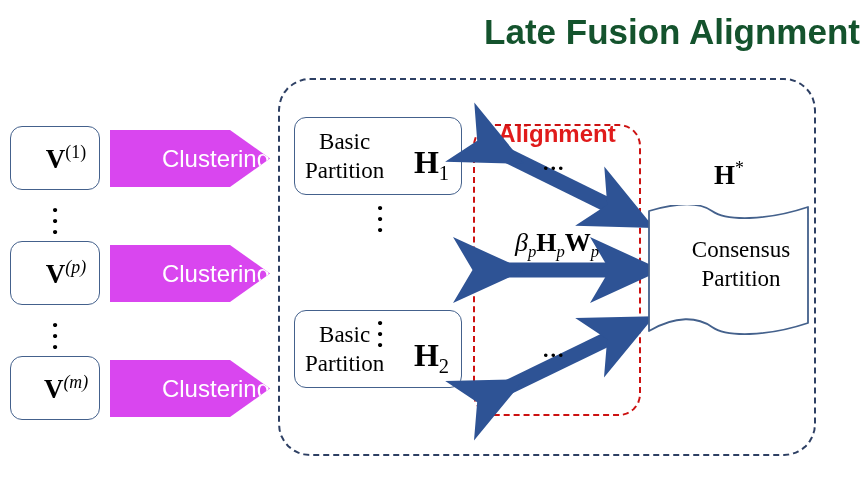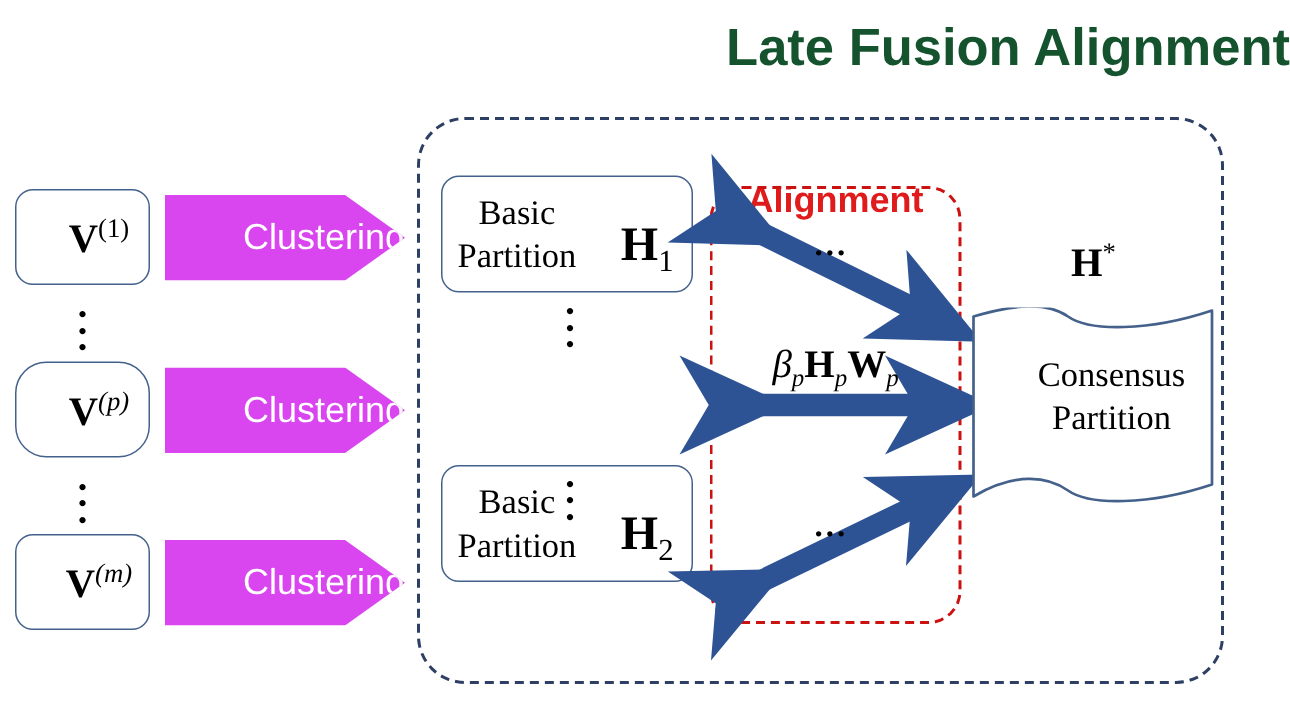--- a/index.html
+++ b/index.html
@@ -228,21 +228,21 @@
   <div class="abs vbox" style="left:10px; top:126px;">
     <span class="mathlabel"><span class="mb">V</span><span class="sup">(1)</span></span>
   </div>
 
   <div class="abs vdots" style="left:45px; top:205px;">
     <span>·</span>
       <span>·</span>
       <span>·</span>
   </div>
 
-  <div class="abs vbox" style="left:10px; top:241px;border-radius:21px;">
+  <div class="abs vbox" style="left:10px; top:241px;">
     <span class="mathlabel"><span class="mb">V</span><span class="sup ital">(p)</span></span>
   </div>
 
   <div class="abs vdots" style="left:45px; top:320px;">
     <span>·</span>
       <span>·</span>
       <span>·</span>
   </div>
 
   <div class="abs vbox" style="left:10px; top:356px;">

